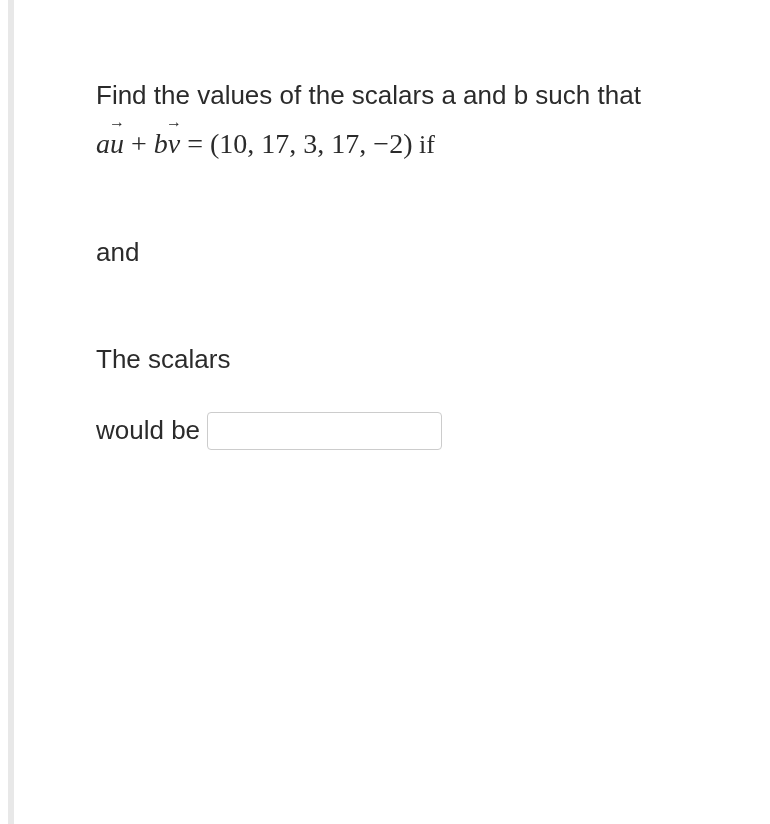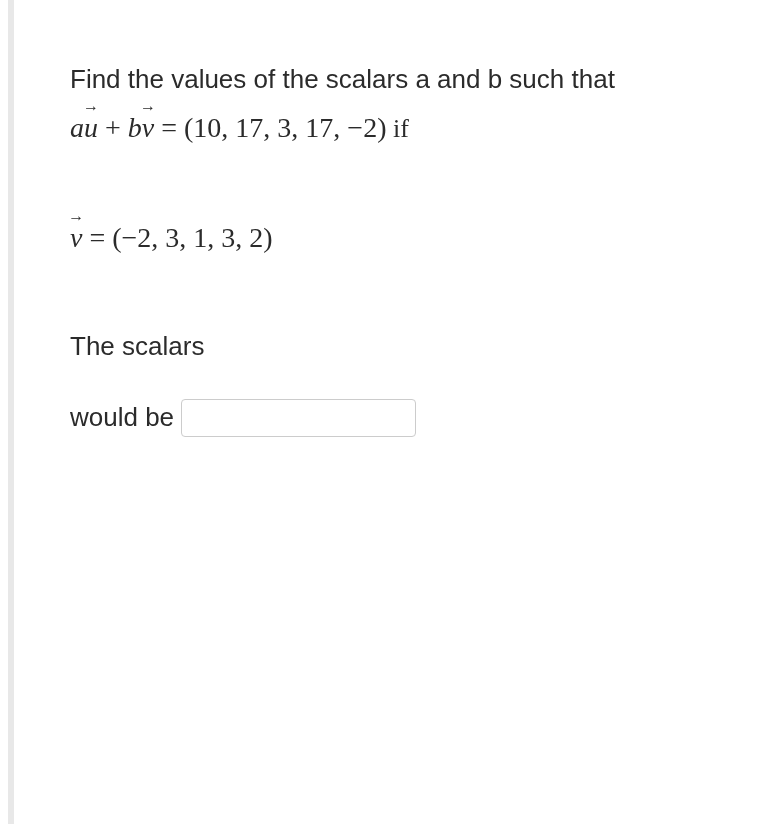--- a/index.html
+++ b/index.html
@@ -16,22 +16,23 @@
     }
     .left-bar {
       position: absolute;
       left: 8px;
       top: 0;
       width: 6px;
       height: 100%;
       background: #e8e8e8;
     }
     .content {
-      padding: 60px 60px 60px 70px;
+      padding: 76px 60px 60px 70px;
       color: #2b2b2b;
+      margin-left: 26px;
     }
     .line {
       font-size: 26px;
       line-height: 1.5;
       margin-bottom: 8px;
     }
     .math {
       font-family: 'Times New Roman', Times, serif;
       font-size: 28px;
       font-style: italic;
@@ -84,24 +85,22 @@
 
   <div class="line math">
     <span>a</span><span class="vec">u</span><span class="op"> + </span><span>b</span><span class="vec">v</span><span class="op"> = </span><span class="num">(10, 17, 3, 17, −2)</span><span style="font-family: Liberation Serif, serif; font-size:26px; font-style:normal;"> if</span>
   </div>
 
   <div class="gap-sm"></div>
 
 
   <div class="gap-md"></div>
 
+  <div class="line">and</div>
 
-  <div class="line math">
-    <span class="vec">v</span><span class="op"> = </span><span class="num">(−2, 3, 1, 3, 2)</span>
-  </div>
 
   <div class="gap-lg"></div>
 
   <div class="line">The scalars</div>
 
   <div class="gap-sm"></div>
 
 
   <div class="gap-sm"></div>
 

